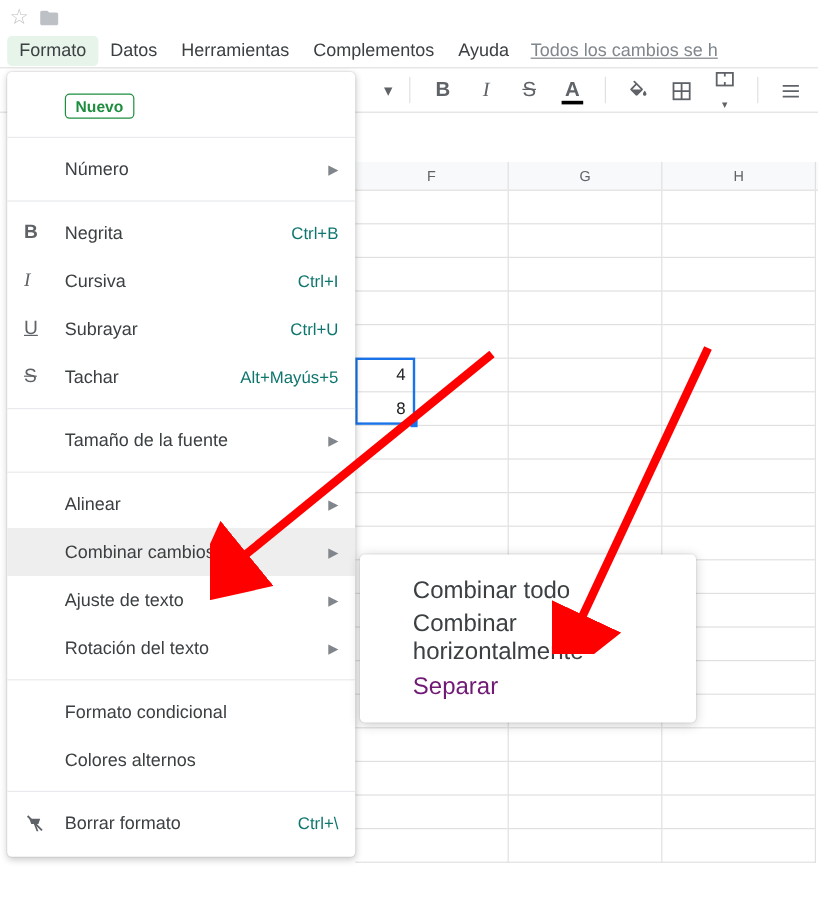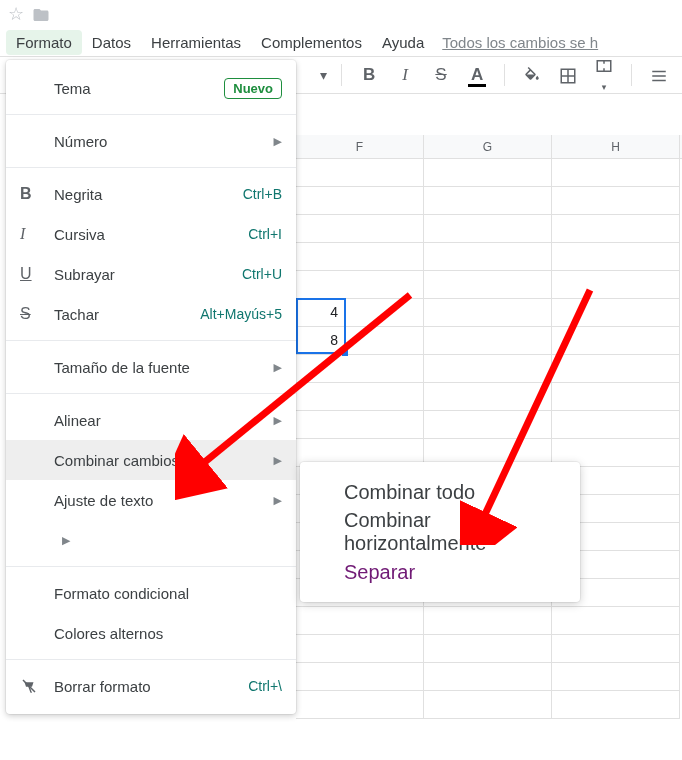--- a/index.html
+++ b/index.html
@@ -349,21 +349,20 @@
 
 <div class="selected-cells">
   <div class="sel-val">4</div>
   <div class="sel-val">8</div>
   <div class="sel-handle"></div>
 </div>
 
 <div class="dropdown-menu">
   <div class="dm-row">
     <span class="dm-icon"></span>
-    <span class="dm-label">Tema</span>
     <span class="nuevo-badge">Nuevo</span>
   </div>
   <div class="dm-sep"></div>
   <div class="dm-row">
     <span class="dm-icon"></span>
     <span class="dm-label">Número</span>
     <span class="dm-arrow">▶</span>
   </div>
   <div class="dm-sep"></div>
   <div class="dm-row">
@@ -403,20 +402,21 @@
     <span class="dm-label">Combinar cambios</span>
     <span class="dm-arrow">▶</span>
   </div>
   <div class="dm-row">
     <span class="dm-icon"></span>
     <span class="dm-label">Ajuste de texto</span>
     <span class="dm-arrow">▶</span>
   </div>
   <div class="dm-row">
     <span class="dm-icon"></span>
+    <span class="dm-label">Rotación del texto</span>
     <span class="dm-arrow">▶</span>
   </div>
   <div class="dm-sep"></div>
   <div class="dm-row">
     <span class="dm-icon"></span>
     <span class="dm-label">Formato condicional</span>
   </div>
   <div class="dm-row">
     <span class="dm-icon"></span>
     <span class="dm-label">Colores alternos</span>

